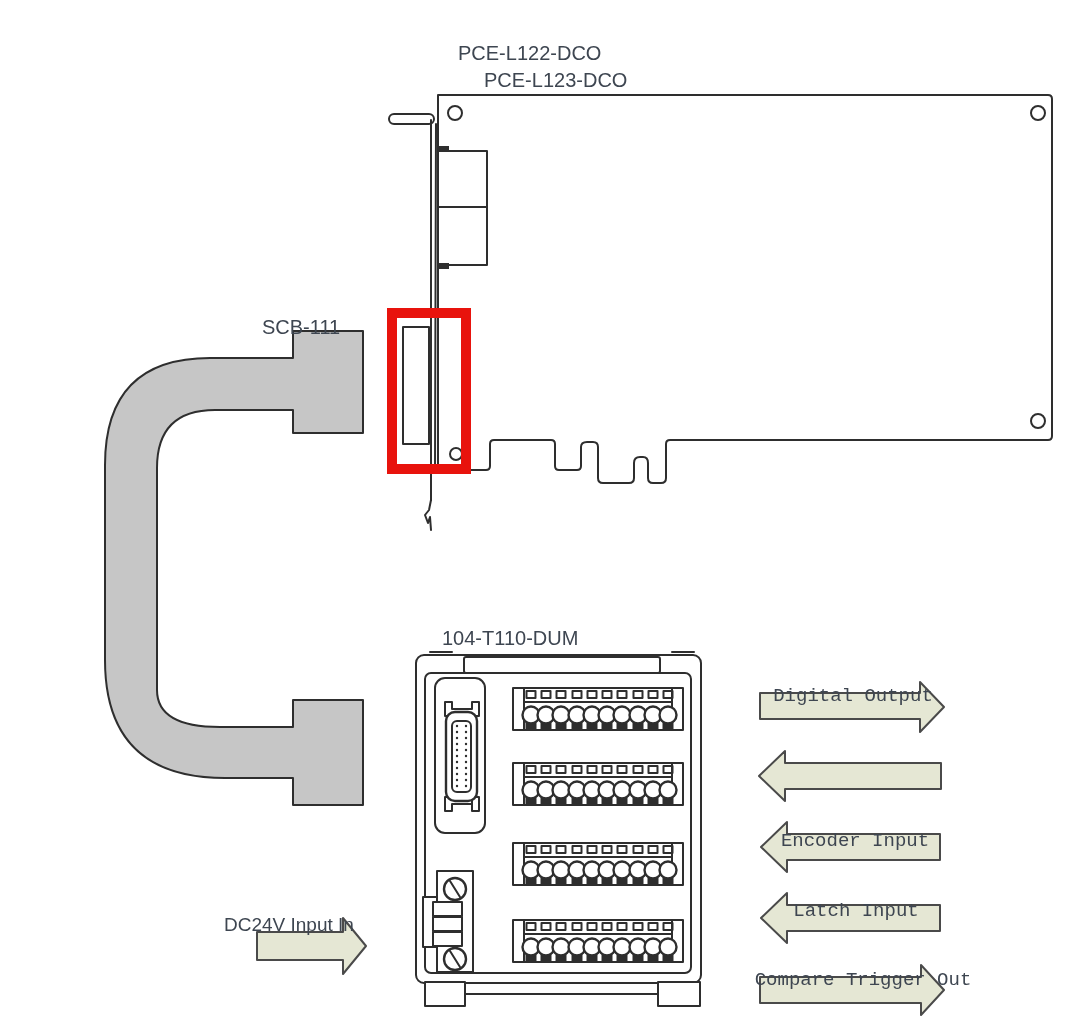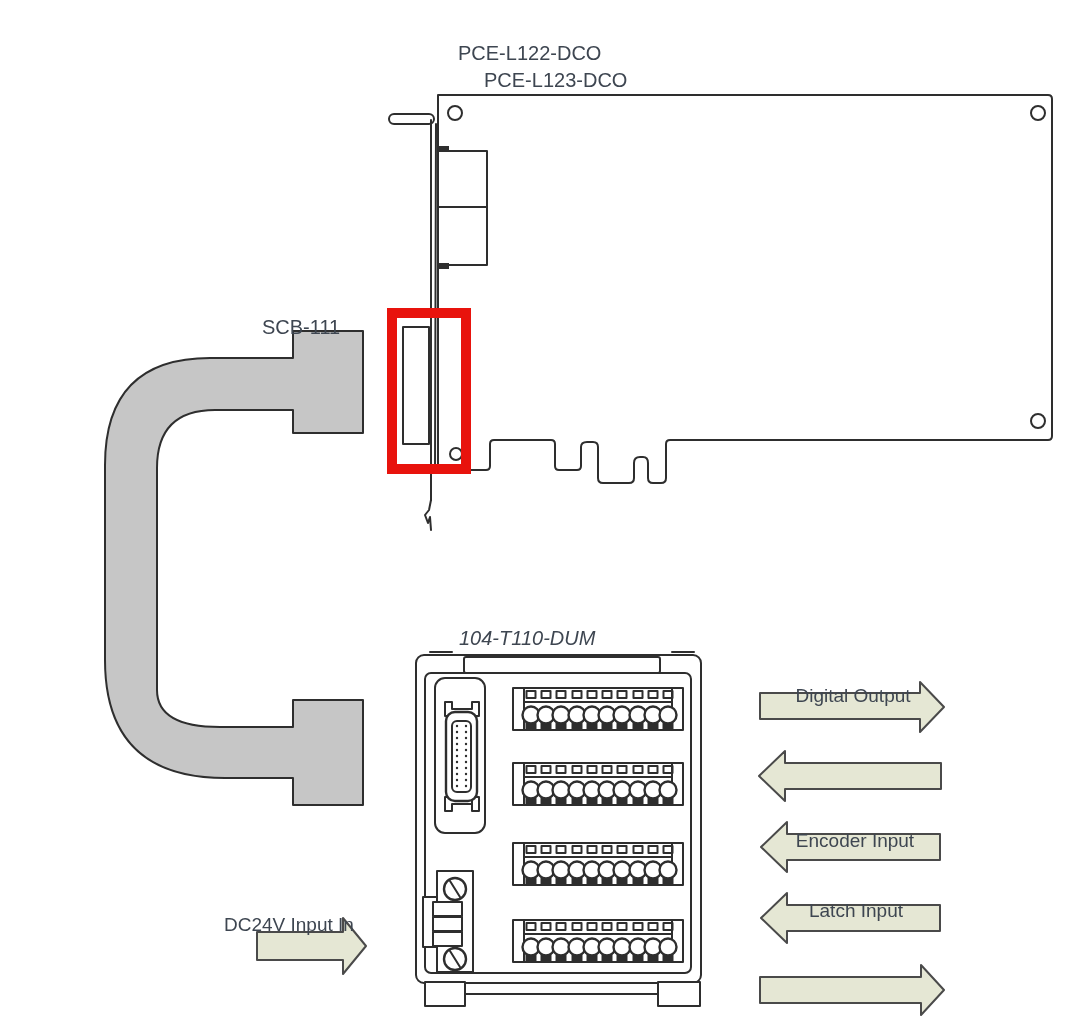--- a/index.html
+++ b/index.html
@@ -5,21 +5,21 @@
   html,body{margin:0;padding:0;background:#fff;}
   .stage{
     position:relative;width:1091px;height:1021px;overflow:hidden;
     background:var(--background,#fff);
     font-family:"Liberation Sans",sans-serif;
     color:var(--text,#3e4651);
   }
   .stage svg{position:absolute;left:0;top:0;}
   .lbl{position:absolute;font-size:19px;line-height:1.2;white-space:nowrap;color:var(--text,#3e4651);margin-top:20px;}
   .lbl.big{font-size:20px;}
-  .lbl.center{text-align:center;}
+  .lbl.center{text-align:center;font-family:Liberation Mono, monospace;}
   
   .ln{fill:none;stroke:var(--line,#2e2e2e);stroke-width:2;stroke-linejoin:round;stroke-linecap:round;}
   .wfill{fill:#ffffff;stroke:var(--line,#2e2e2e);stroke-width:2;stroke-linejoin:round;}
   .wfill-thick{fill:#ffffff;stroke:var(--line,#2e2e2e);stroke-width:2.4;stroke-linejoin:round;}
   .dark{fill:var(--line,#2e2e2e);stroke:none;}
   .cable{fill:var(--cable-gray,#c6c6c6);stroke:var(--line,#2e2e2e);stroke-width:2;stroke-linejoin:round;}
   .arrow{fill:var(--arrow-fill,#e5e7d4);stroke:var(--arrow-stroke,#4a4a4a);stroke-width:2;stroke-linejoin:round;}
   .redbox{fill:none;stroke:var(--highlight-red,#e8130d);stroke-width:10;}
 </style>
 </head>
@@ -195,19 +195,20 @@
       <path class="arrow" d="M940,905 H787 V893 L761,918 L787,943 V931 H940 Z"></path>
     </g>
     <g>
       <path class="arrow" d="M760,977 H921 V965 L944,990 L921,1015 V1003 H760 Z"></path>
     </g>
   </svg>
 
   <div class="lbl big" style="left:458px;top:21px;">PCE-L122-DCO</div>
   <div class="lbl big" style="left:484px;top:48px;">PCE-L123-DCO</div>
   <div class="lbl big" style="left:262px;top:295px;">SCB-111</div>
-  <div class="lbl big" style="left:459px;top:606px;font-style:italic;">104-T110-DUM</div>
+  <div class="lbl big" style="left:442px;top:606px;">104-T110-DUM</div>
   <div class="lbl" style="left:224px;top:894px;">DC24V Input In</div>
 
   <div class="lbl center" style="left:753px;top:665px;width:200px;">Digital Output</div>
   <div class="lbl center" style="left:756px;top:880px;width:200px;">Latch Input</div>
   <div class="lbl center" style="left:755px;top:810px;width:200px;">Encoder Input</div>
+  <div class="lbl center" style="left:738px;top:949px;width:250px;">Compare Trigger Out</div>
 </div>
 
 </body></html>

